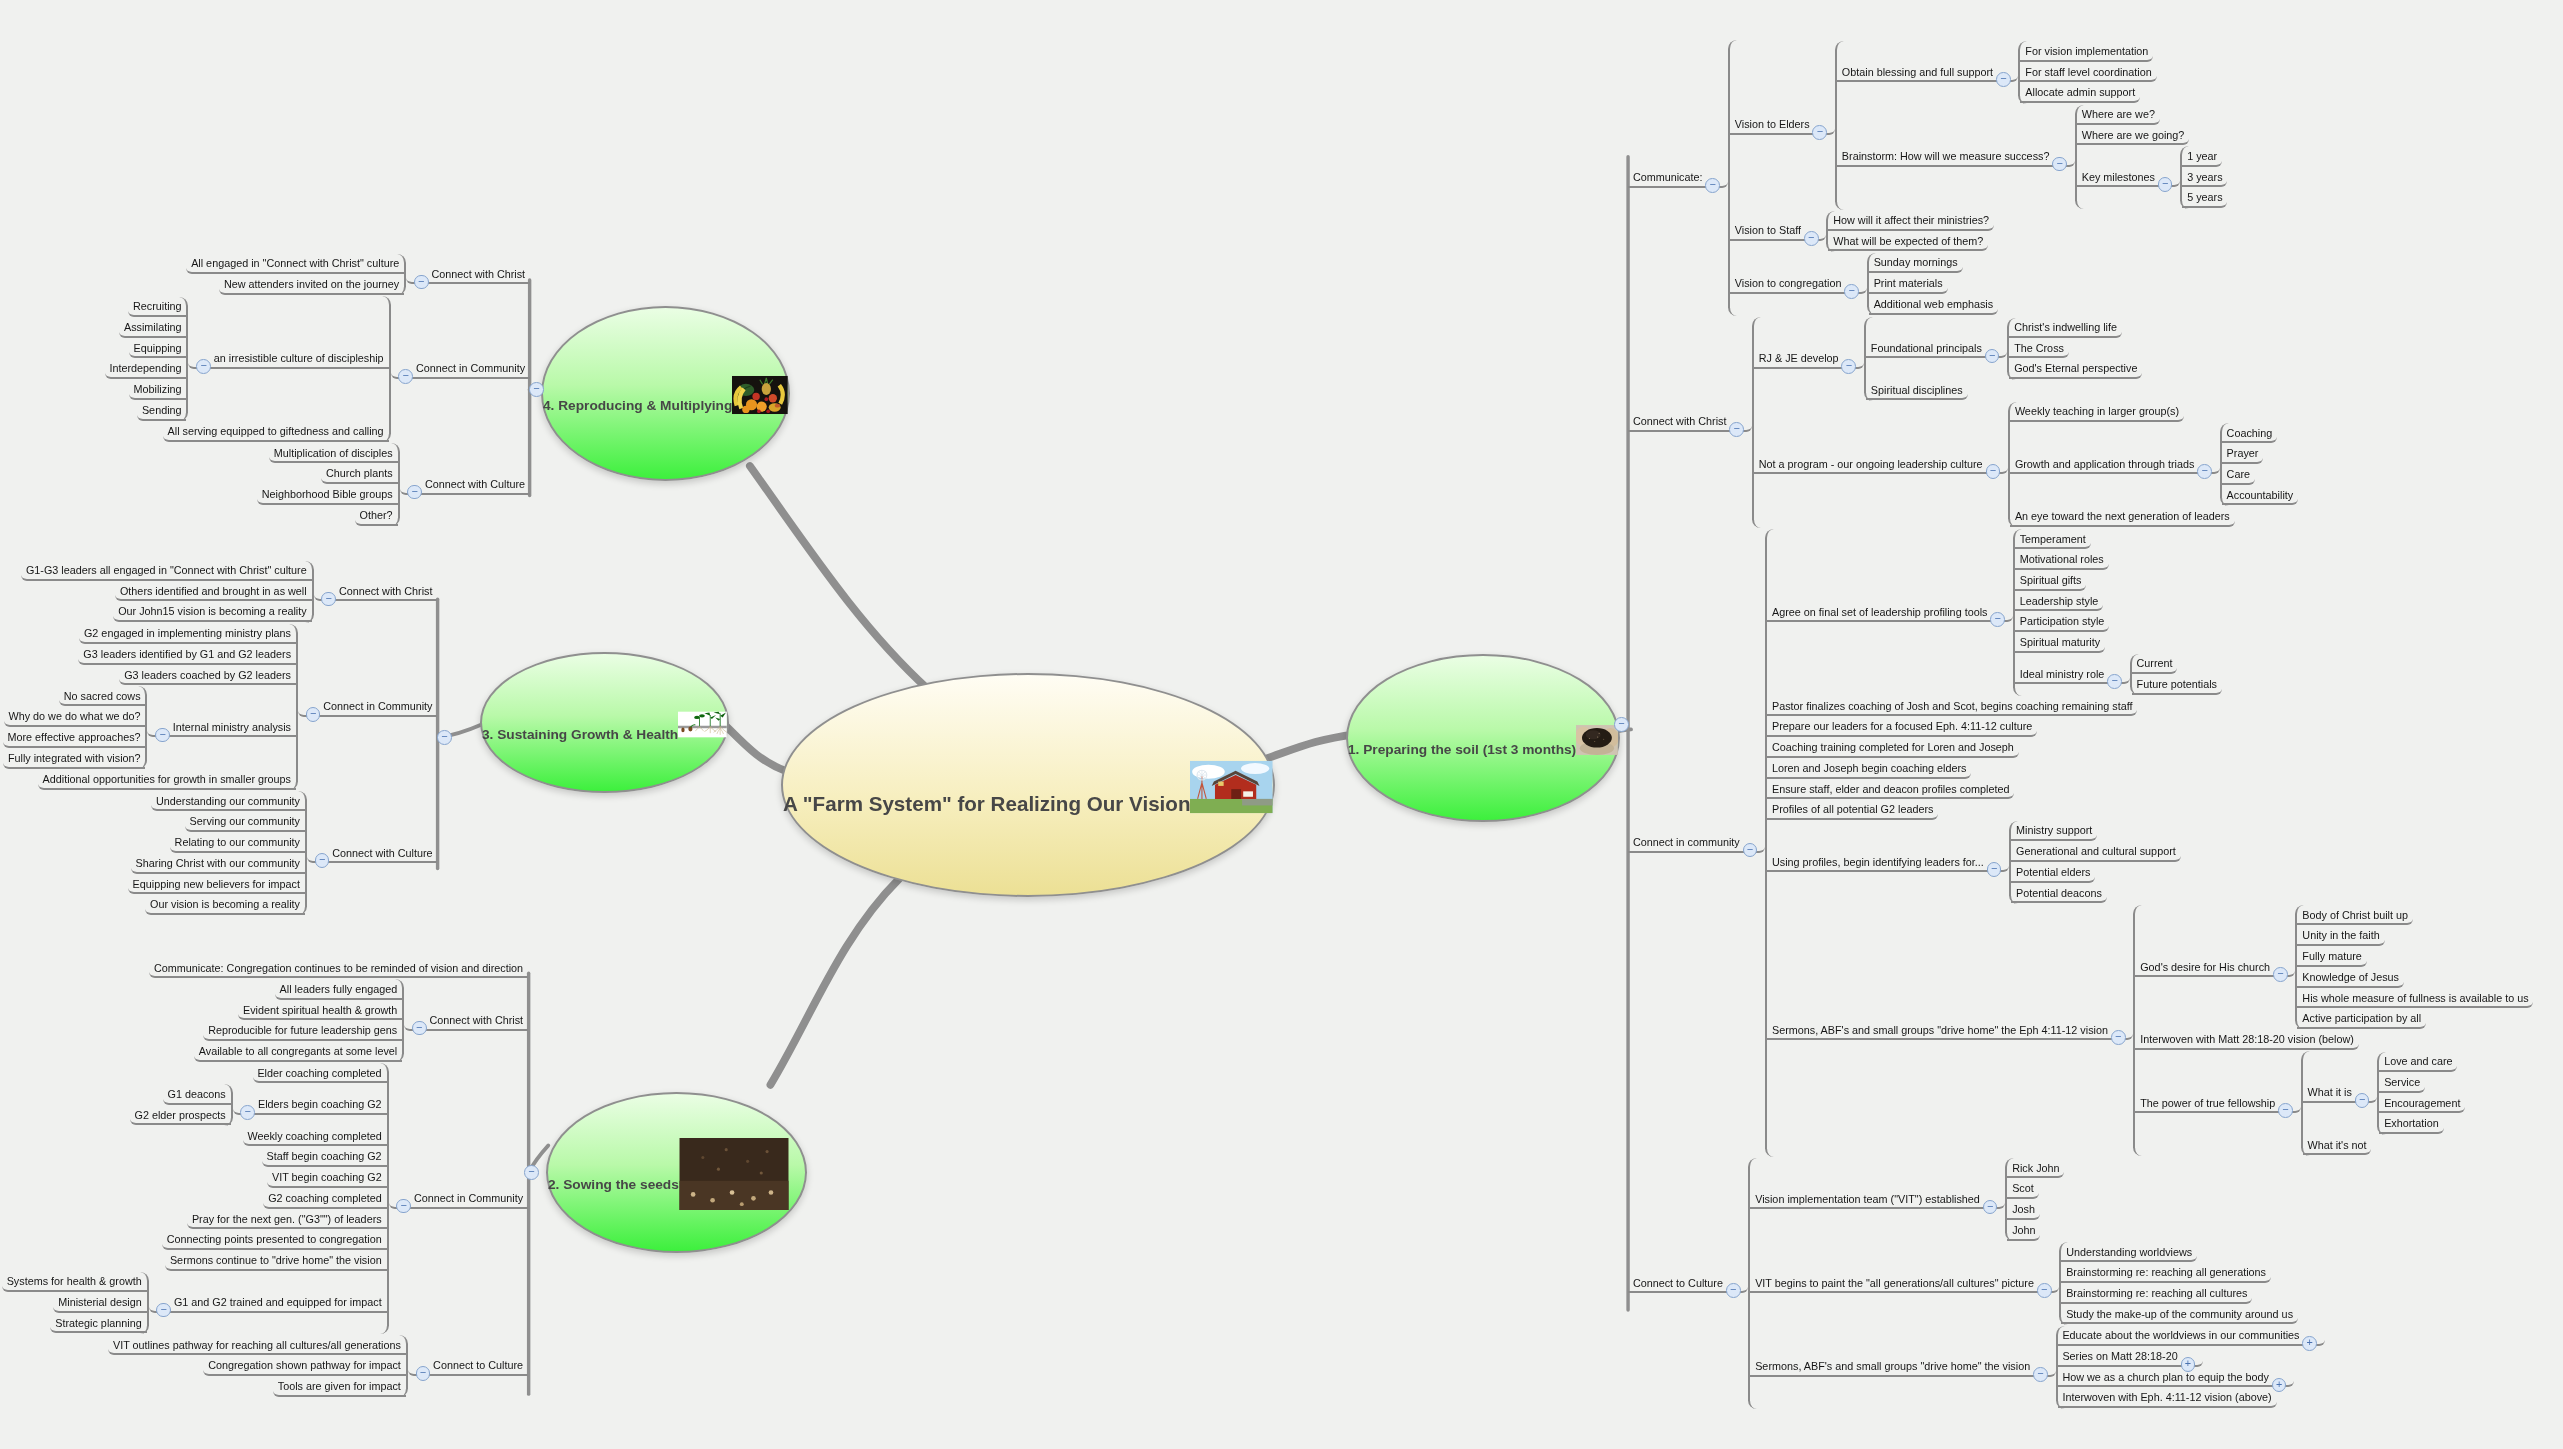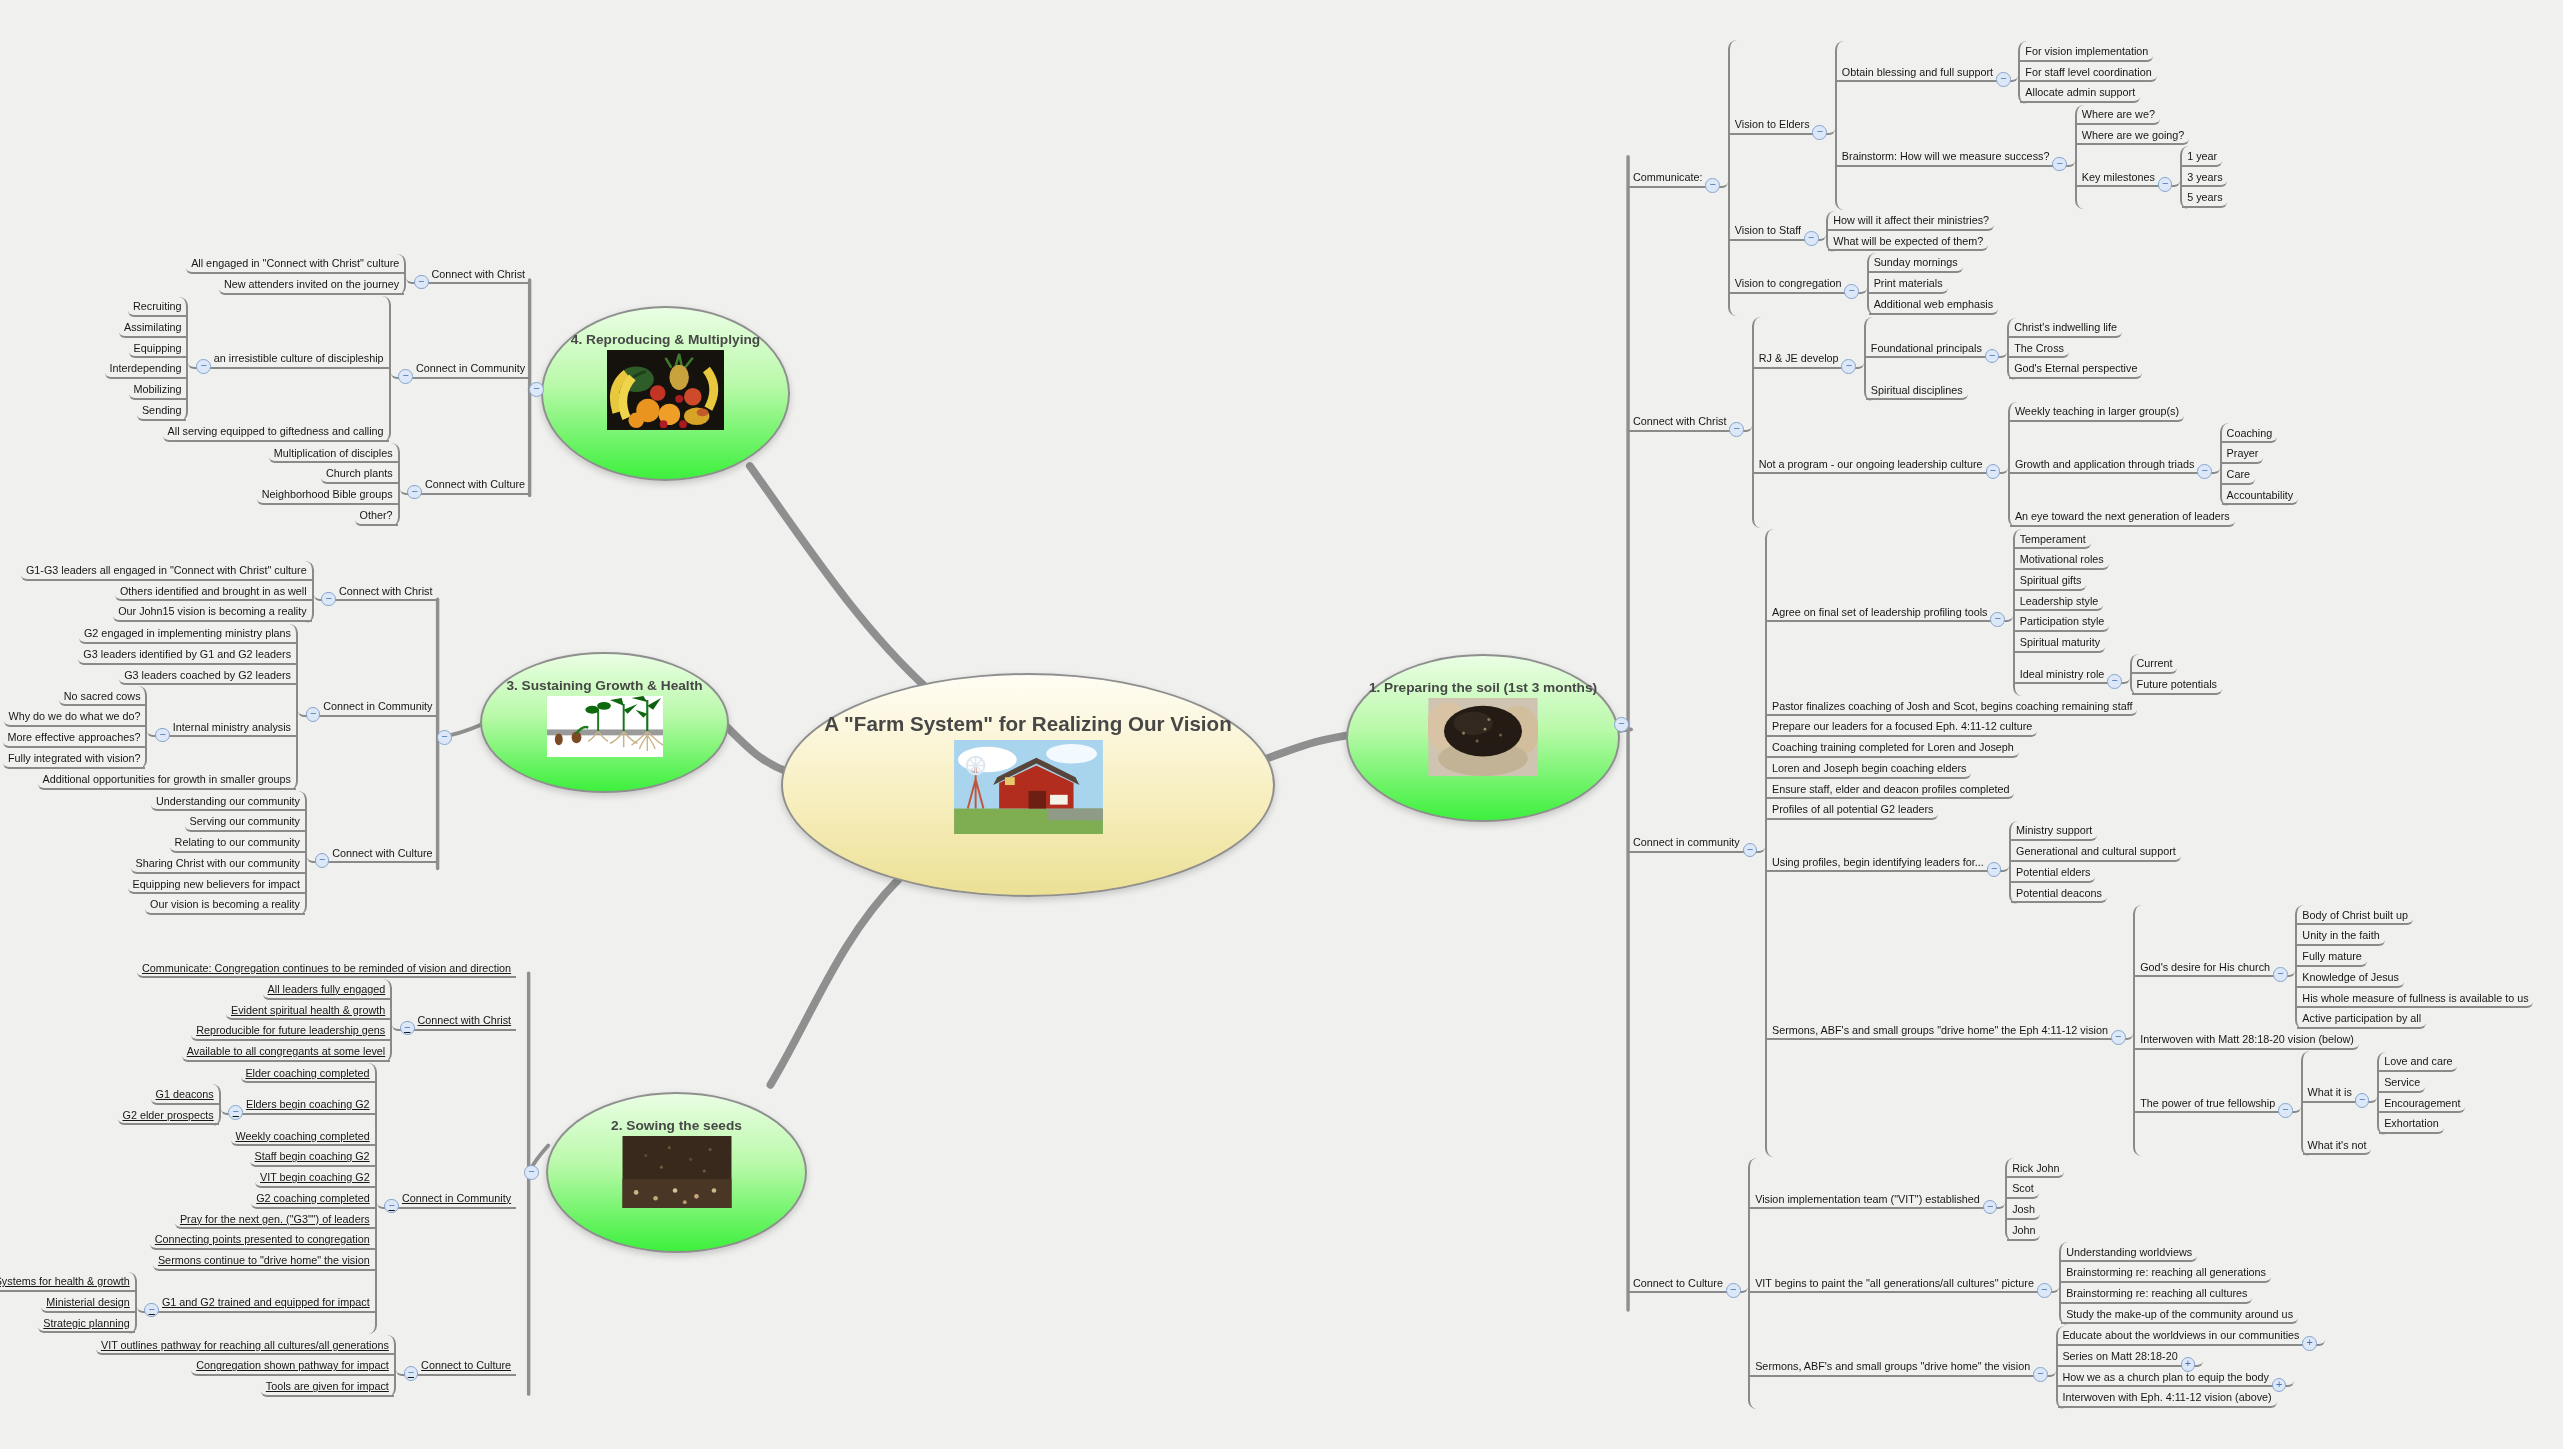--- a/index.html
+++ b/index.html
@@ -1,21 +1,21 @@
 <!DOCTYPE html>
 <html><head>
 <meta charset="utf-8">
 <style>
   html,body{margin:0;padding:0;background:#f0f1ef;}
   .stage{position:relative;width:2563px;height:1450px;overflow:hidden;background:#f0f1ef;
          font-family:"Liberation Sans",sans-serif;}
   svg.wires{position:absolute;left:0;top:0;z-index:1;}
   
   .oval{position:absolute;border:2.9px solid #8f8f8f;border-radius:50%;z-index:2;
-        display:flex;flex-direction:column;align-items:center;
+        display:flex;flex-direction:row;align-items:center;
         box-shadow:0 2.9px 7.8px rgba(0,0,0,.18);}
   .oval.green{background:linear-gradient(#eafee4 0%,#b9f9a9 45%,#3df03d 100%);}
   .oval.center{background:linear-gradient(#fffdf4 0%,#f7efc0 55%,#ece095 100%);}
   .oval-title{font-weight:bold;color:#474747;white-space:nowrap;}
   .oval.center .oval-title{font-size:20.6px;margin-top:37px;}
   .oval.green .oval-title{font-size:13.7px;margin-top:23.5px;}
   .oval img, .oval svg.pic{margin-top:3.9px;}
   
   .tree{position:absolute;z-index:3;display:flex;align-items:center;font-size:10.8px;color:#161616;}
   .tree.leftside{justify-content:flex-end;}
@@ -684,21 +684,21 @@
                   <div class="nodebox">
                     <div class="tlabel">Interwoven with Eph. 4:11-12 vision (above)</div>
                   </div>
                 </div>
               </div>
             </div>
           </div>
         </div>
       </div>
   </div>
-  <div class="tree leftside" id="tree-b2" style="left:17px;top:952px;width:499px;height:452px;text-decoration:underline;">
+  <div class="tree leftside" id="tree-b2" style="left:29px;top:952px;width:499px;height:452px;">
     <div class="children root">
         <div class="subtree left">
           <div class="nodebox">
             <div class="tlabel">Communicate: Congregation continues to be reminded of vision and direction</div>
           </div>
         </div>
         <div class="subtree left">
           <div class="nodebox">
             <span class="tg">−</span>
             <div class="tlabel">Connect with Christ</div>

